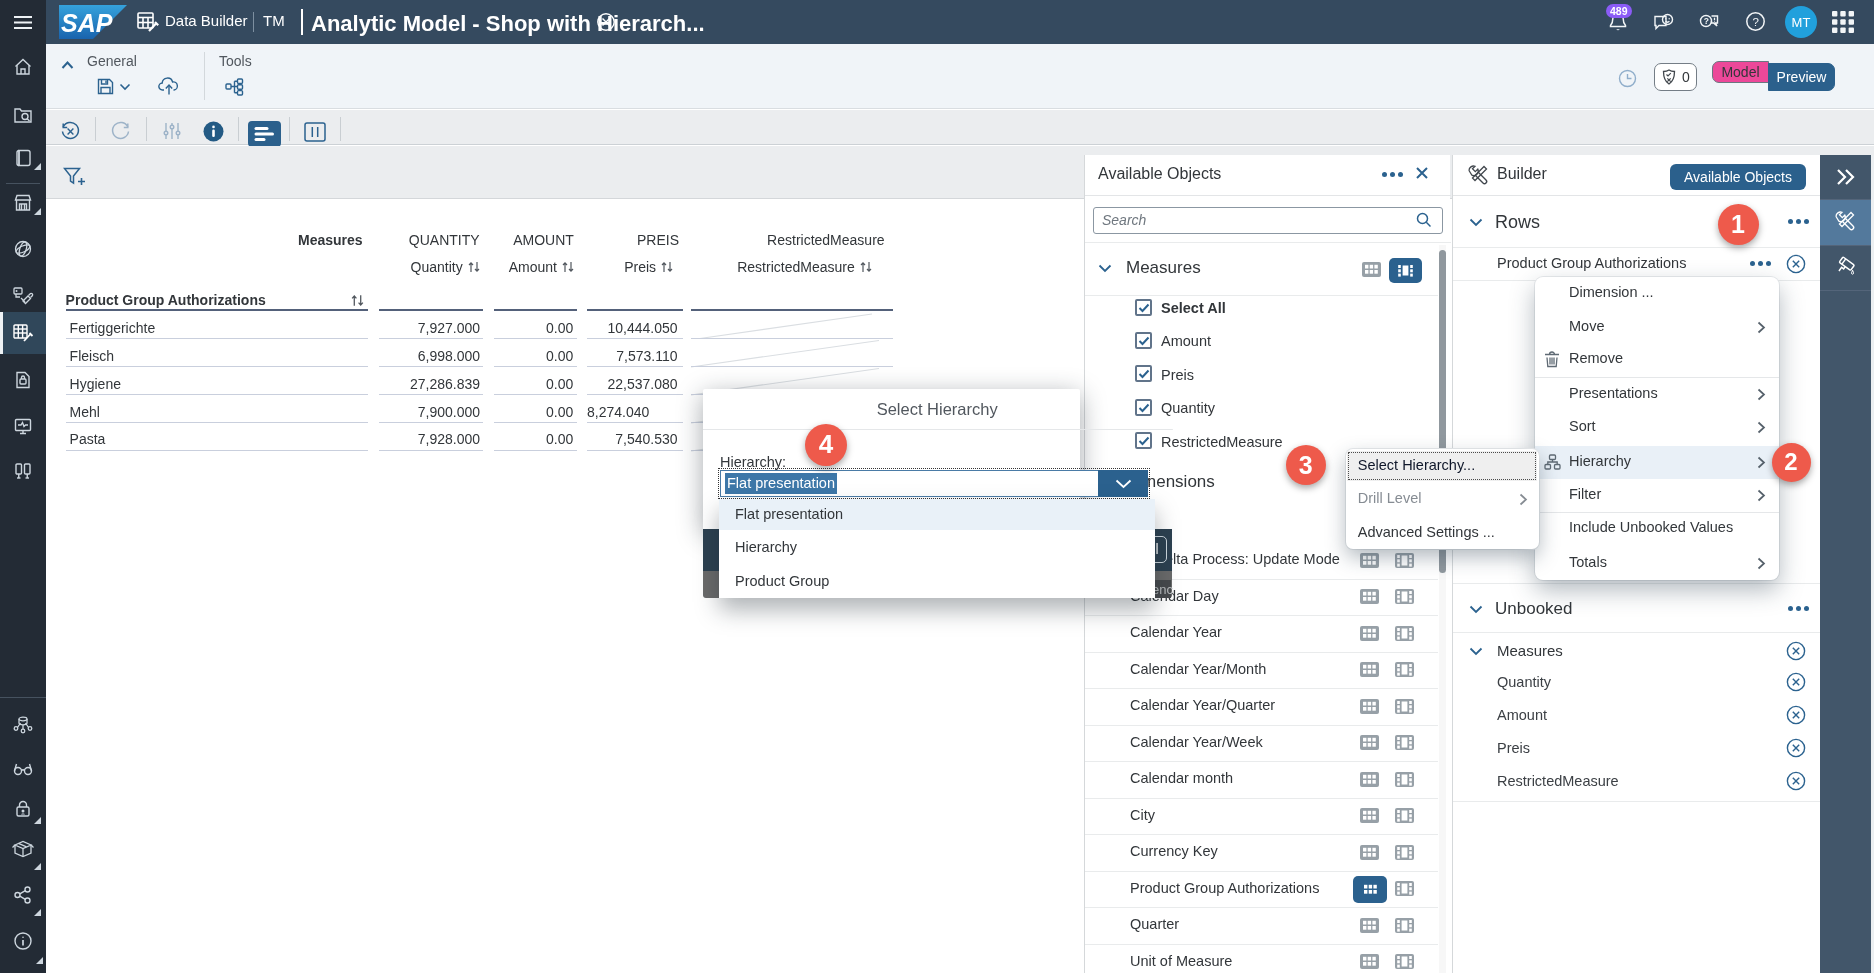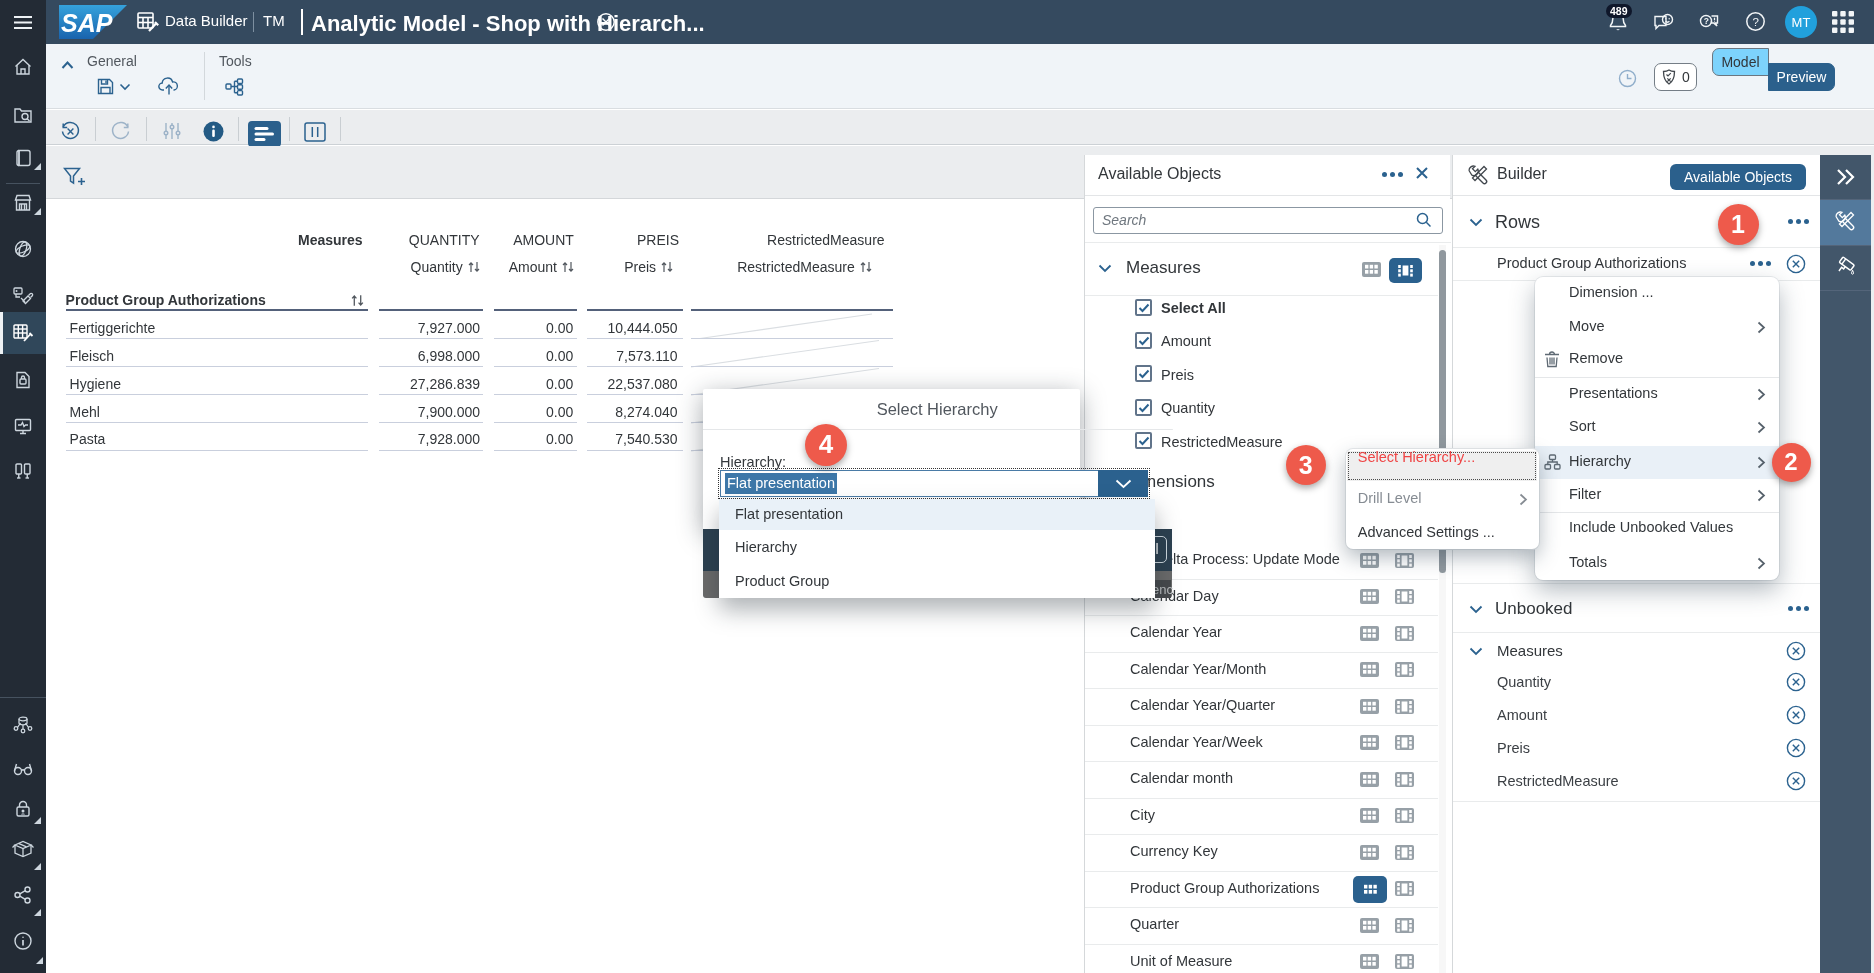--- a/index.html
+++ b/index.html
@@ -55,21 +55,21 @@
   <svg class="abs" style="left:550px;top:12px" width="20" height="20" viewBox="0 0 20 20" fill="none" stroke="#fff" stroke-width="1.4">
     <circle cx="10" cy="10" r="8.2"></circle>
       <line x1="6.5" y1="6.5" x2="13.5" y2="13.5"></line>
       <line x1="13.5" y1="6.5" x2="6.5" y2="13.5"></line>
   </svg>
 
   <svg class="abs" style="left:1561px;top:11px" width="22" height="22" viewBox="0 0 22 22" fill="none" stroke="#f2f5f7" stroke-width="1.5">
     <path d="M11 2.5 a5.2 5.2 0 0 1 5.2 5.2 c0 3.6 .9 5.3 2.3 6.8 v1 H3.5 v-1 c1.4-1.5 2.3-3.2 2.3-6.8 A5.2 5.2 0 0 1 11 2.5 Z"></path>
     <path d="M9.3 18.2 a1.9 1.9 0 0 0 3.4 0 Z" fill="#f2f5f7" stroke="none"></path>
   </svg>
-  <div class="abs" style="left:1560px;top:4px;min-width:24px;height:14px;border-radius:7px;background:#0f172a;color:#fff;font-size:10.5px;font-weight:bold;display:flex;align-items:center;justify-content:center;padding:0 4px">489</div>
+  <div class="abs" style="left:1560px;top:4px;min-width:24px;height:14px;border-radius:7px;background:#8b5cf6;color:#fff;font-size:10.5px;font-weight:bold;display:flex;align-items:center;justify-content:center;padding:0 4px">489</div>
   <svg class="abs" style="left:1606px;top:11px" width="23" height="23" viewBox="0 0 23 23" fill="none" stroke="#f2f5f7" stroke-width="1.4">
     <path d="M3 5.5 h11 v9 h-7 l-3 3 v-3 h-1 Z"></path>
     <circle cx="15.5" cy="8.5" r="5"></circle>
       <circle cx="13.8" cy="7.8" r=".7" fill="#f2f5f7" stroke="none"></circle>
       <circle cx="17.2" cy="7.8" r=".7" fill="#f2f5f7" stroke="none"></circle>
       <path d="M13.6 10.3 a2.5 2.5 0 0 0 3.8 0"></path>
   </svg>
   <svg class="abs" style="left:1652px;top:11px" width="23" height="23" viewBox="0 0 23 23" fill="none" stroke="#f2f5f7" stroke-width="1.4">
     <circle cx="8" cy="10" r="5.5"></circle>
       <text x="5.7" y="13.2" font-size="8.5" fill="#f2f5f7" stroke="none" font-weight="bold">?</text>
@@ -242,21 +242,21 @@
       <circle cx="9.5" cy="9.5" r="8"></circle>
       <path d="M9.5 5 V9.5 H13.5"></path>
     </svg>
   <div class="abs" style="left:1608px;top:19px;width:43px;height:28px;background:#fff;border:1px solid #747d86;border-radius:7px"></div>
   <svg class="abs" style="left:1615px;top:25px" width="16" height="16" viewBox="0 0 16 16" fill="none" stroke="#41474d" stroke-width="1.3">
       <path d="M2.5 2.5 C4.5 2.5 6.5 2 8 1 C9.5 2 11.5 2.5 13.5 2.5 C13.5 8.5 12 12.5 8 15 C4 12.5 2.5 8.5 2.5 2.5 Z"></path>
       <path d="M5.5 5.5 l1.5 1.5 2.8-2.8" stroke-width="1.2"></path>
       <path d="M6.3 9.3 l3.4 3.4 M9.7 9.3 l-3.4 3.4" stroke-width="1.2"></path>
     </svg>
   <div class="abs" style="left:1636px;top:25px;font-size:14px;color:#32363a">0</div>
-  <div class="abs" style="left:1666px;top:4px;width:57px;height:28px;background:#7dd3fc;border:1px solid #6b7680;border-radius:7px 0 0 7px;font-size:14px;color:#32363a;display:flex;align-items:center;justify-content:center">Model</div>
+  <div class="abs" style="left:1666px;top:17px;width:57px;height:22px;background:#ec4899;border:1px solid #6b7680;border-radius:7px 0 0 7px;font-size:14px;color:#32363a;display:flex;align-items:center;justify-content:center">Model</div>
   <div class="abs" style="left:1722px;top:19px;width:67px;height:28px;background:#2b608c;border:1px solid #2b608c;border-radius:0 7px 7px 0;font-size:14px;color:#fff;display:flex;align-items:center;justify-content:center">Preview</div>
 </div>
 <div class="abs toolbar">
   <svg class="abs" style="left:14px;top:11px" width="21" height="21" viewBox="0 0 21 21" fill="none" stroke="#2b628f" stroke-width="1.5">
       <path d="M3.2 6 A8 8 0 1 1 2.5 10.5"></path>
       <path d="M3.2 2.5 V6.5 H7.2"></path>
       <path d="M7.6 7.6 l5.8 5.8 M13.4 7.6 l-5.8 5.8" stroke-width="1.4"></path>
     </svg>
   <div class="vr" style="left:49px;top:7px;height:24px"></div>
   <svg class="abs" style="left:64px;top:11px" width="21" height="21" viewBox="0 0 21 21" fill="none" stroke="#9db3c8" stroke-width="1.5">
@@ -364,21 +364,21 @@
 <div class="abs" style="left:447.8px;top:176.8px;width:79.5px;text-align:right">0.00</div>
 <div class="abs" style="left:541px;top:176.8px;width:90.5px;text-align:right">22,537.080</div>
 <div class="abs" style="left:19.6px;top:195.0px;width:302.2px;height:1px;background:#c9cfdd"></div>
 <div class="abs" style="left:332.6px;top:195.0px;width:104.9px;height:1px;background:#c9cfdd"></div>
 <div class="abs" style="left:447.8px;top:195.0px;width:83px;height:1px;background:#c9cfdd"></div>
 <div class="abs" style="left:541px;top:195.0px;width:95.6px;height:1px;background:#c9cfdd"></div>
 <div class="abs" style="left:644.6px;top:195.0px;width:202px;height:1px;background:#c9cfdd"></div>
 <div class="abs" style="left:23.6px;top:204.6px">Mehl</div>
 <div class="abs" style="left:332.6px;top:204.6px;width:101.5px;text-align:right">7,900.000</div>
 <div class="abs" style="left:447.8px;top:204.6px;width:79.5px;text-align:right">0.00</div>
-<div class="abs" style="left:541px;top:204.6px;width:90.5px;text-align:right">8,274.040</div>
+<div class="abs" style="left:541px;top:204.6px;width:90.5px;">8,274.040</div>
 <div class="abs" style="left:19.6px;top:222.8px;width:302.2px;height:1px;background:#c9cfdd"></div>
 <div class="abs" style="left:332.6px;top:222.8px;width:104.9px;height:1px;background:#c9cfdd"></div>
 <div class="abs" style="left:447.8px;top:222.8px;width:83px;height:1px;background:#c9cfdd"></div>
 <div class="abs" style="left:541px;top:222.8px;width:95.6px;height:1px;background:#c9cfdd"></div>
 <div class="abs" style="left:644.6px;top:222.8px;width:202px;height:1px;background:#c9cfdd"></div>
 <div class="abs" style="left:23.6px;top:232.4px">Pasta</div>
 <div class="abs" style="left:332.6px;top:232.4px;width:101.5px;text-align:right">7,928.000</div>
 <div class="abs" style="left:447.8px;top:232.4px;width:79.5px;text-align:right">0.00</div>
 <div class="abs" style="left:541px;top:232.4px;width:90.5px;text-align:right">7,540.530</div>
 <div class="abs" style="left:19.6px;top:250.6px;width:302.2px;height:1px;background:#c9cfdd"></div>
@@ -832,21 +832,21 @@
     <div class="abs" style="left:34px;top:242.8px;font-size:14.5px;color:#32363a">Include Unbooked Values</div>
     <div class="abs" style="left:34px;top:277.7px;font-size:14.5px;color:#32363a">Totals</div>
     <svg class="abs" style="left:222px;top:280.7px" width="9" height="13" viewBox="0 0 9 13" fill="none" stroke="#55606a" stroke-width="1.7">
       <path d="M1.5 1.5 L7 6.5 L1.5 11.5"></path>
     </svg>
     <div class="abs" style="left:0;top:100.8px;width:244px;height:1px;background:#e5e7e9"></div>
     <div class="abs" style="left:0;top:235.4px;width:244px;height:1px;background:#e5e7e9"></div>
   </div>
 <div class="abs" style="left:1345.8px;top:449.4px;width:193px;height:100px;background:#fff;border-radius:7px;box-shadow:0 8px 20px rgba(34,54,73,.35),0 0 0 1px #ebedef;z-index:50">
     <div class="abs" style="left:1px;top:1.5px;width:190px;height:30.5px;background:#efefef;outline:1px dotted #4c4c4c;outline-offset:-2px"></div>
-    <div class="abs" style="left:12px;top:0;font-size:14.5px;color:#ef4444">Select Hierarchy...</div>
+    <div class="abs" style="left:12px;top:8px;font-size:14.5px;color:#0f172a">Select Hierarchy...</div>
     <div class="abs" style="left:12px;top:41px;font-size:14.5px;color:#868c93">Drill Level</div>
     <svg class="abs" style="left:173px;top:43.5px" width="9" height="13" viewBox="0 0 9 13" fill="none" stroke="#868c93" stroke-width="1.7">
       <path d="M1.5 1.5 L7 6.5 L1.5 11.5"></path>
     </svg>
     <div class="abs" style="left:12px;top:74.5px;font-size:14.5px;color:#32363a">Advanced Settings ...</div>
   </div>
 <div class="abs" style="left:702.7px;top:389.3px;width:377px;height:139.7px;background:#fff;border-radius:2px 2px 0 0;box-shadow:0 6px 26px rgba(30,40,50,.4);z-index:40">
     <div class="abs" style="left:0;top:11px;width:469px;text-align:center;font-size:16.5px;color:#51575e">Select Hierarchy</div>
     <div class="abs" style="left:0;top:40.2px;width:469.3px;height:1px;background:#e5e7e9"></div>
     <div class="abs" style="left:17.3px;top:64.7px;font-size:14.5px;color:#32363a">Hierarchy:</div>

